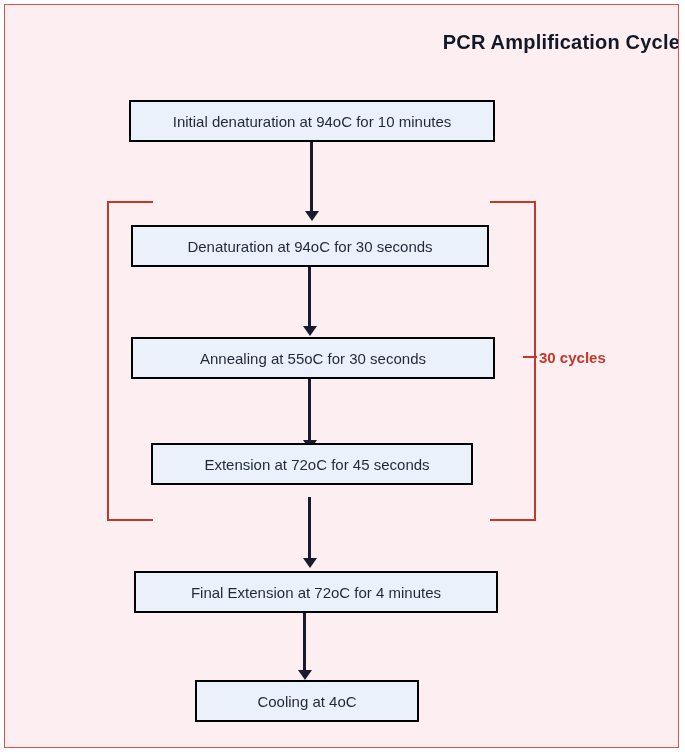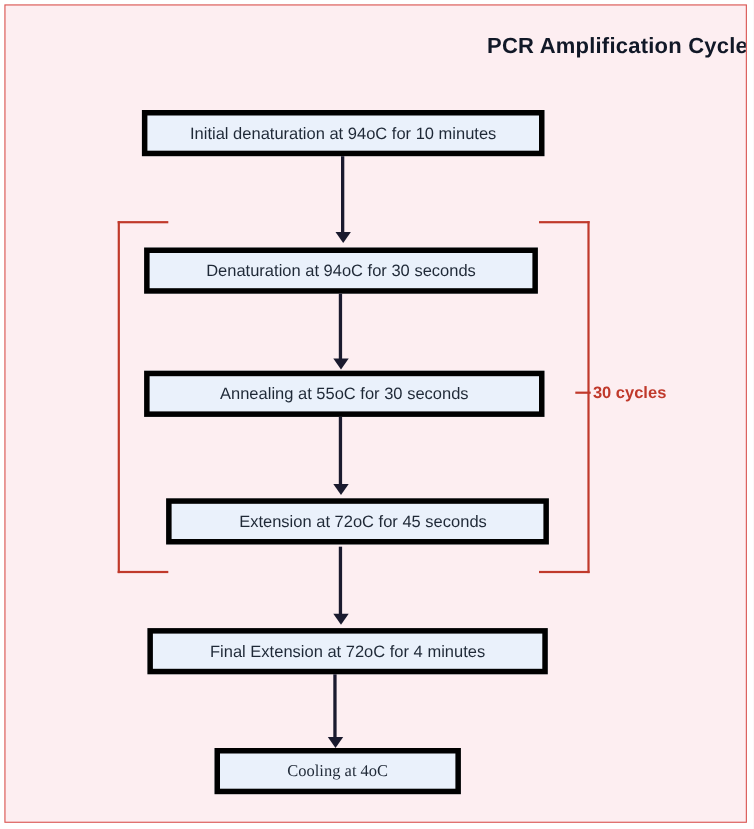--- a/index.html
+++ b/index.html
@@ -30,21 +30,21 @@
     width: 675px;
     text-align: right;
     font-size: 20px;
     font-weight: bold;
     color: #111827;
     letter-spacing: 0.2px;
   }
   .node {
     position: absolute;
     background: #eaf1fb;
-    border: 5px solid #000000;
+    border: 2px solid #000000;
     box-sizing: border-box;
     display: flex;
     align-items: center;
     justify-content: center;
     font-size: 15px;
     color: #1f2937;
     height: 42px;
   }
   .arrow {
     position: absolute;
@@ -106,33 +106,33 @@
   </div>
 
   <div class="arrow" style="left:303px; top:262px; height:60px;"></div>
 
   <div class="node" id="node-annealing" style="left:126px; top:332px; width:364px;align-items:center;">
     <span>Annealing at 55oC for 30 seconds</span>
   </div>
 
   <div class="arrow" style="left:303px; top:374px; height:62px;"></div>
 
-  <div class="node" id="node-extension" style="left:146px; top:448px; width:348px;padding-left:10px;">
+  <div class="node" id="node-extension" style="left:146px; top:438px; width:322px;padding-left:10px;">
     <span>Extension at 72oC for 45 seconds</span>
   </div>
 
   <div class="arrow" style="left:303px; top:492px; height:62px;"></div>
 
   <div class="node" id="node-final-extension" style="left:129px; top:566px; width:364px;">
     <span>Final Extension at 72oC for 4 minutes</span>
   </div>
 
   <div class="arrow" style="left:298px; top:608px; height:58px;"></div>
 
-  <div class="node" id="node-cooling" style="left:190px; top:675px; width:224px;font-family:Liberation Serif, serif;">
+  <div class="node" id="node-cooling" style="left:190px; top:675px; width:224px;">
     <span>Cooling at 4oC</span>
   </div>
 
   <div class="bracket" id="bracket-left" style="left:102px; top:196px; height:320px;"></div>
 
   <div class="bracket" id="bracket-right" style="left:485px; top:196px; height:320px;"></div>
 
   <div id="cycles-connector" style="left:518px; top:351px; width:14px;"></div>
 
   <div id="cycles-label" style="left:534px; top:344px;">30 cycles</div>

